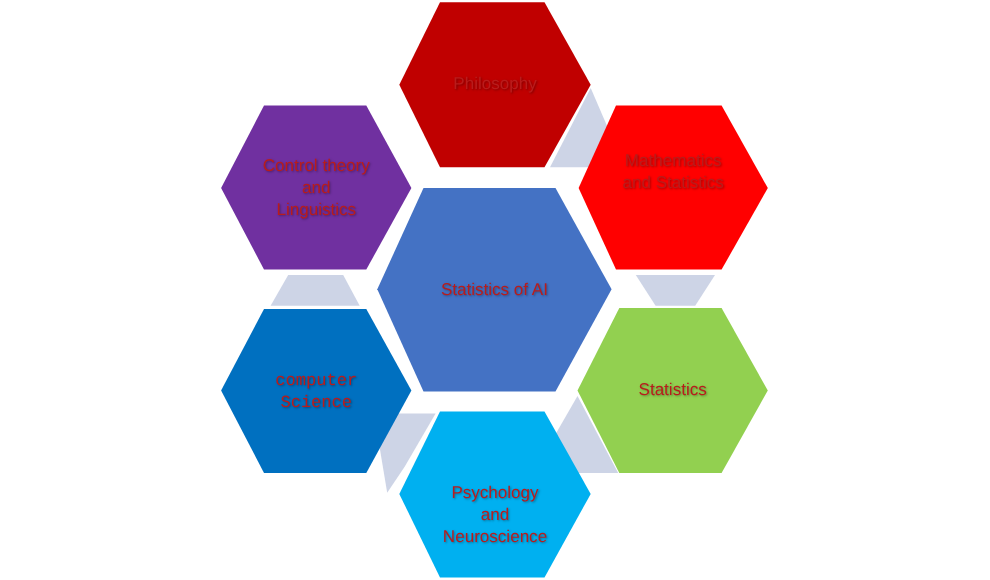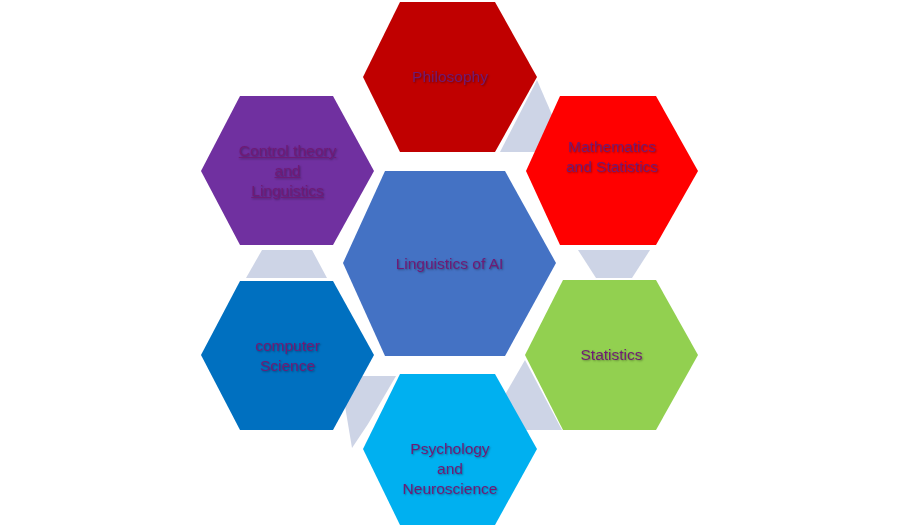--- a/index.html
+++ b/index.html
@@ -1,20 +1,20 @@
 <!DOCTYPE html>
 <html><head>
 <meta charset="utf-8">
 <style>
   html, body { margin:0; padding:0; background:#ffffff; }
   body { width:900px; height:527px; position:relative; overflow:hidden;
          font-family:"Liberation Sans", "DejaVu Sans", sans-serif; }
   svg { position:absolute; left:0; top:0; }
   .label { position:absolute; display:flex; align-items:center; justify-content:center;
-           text-align:center; color:#701a75; font-size:15.5px; line-height:20px;
+           text-align:center; color:#b91c1c; font-size:15.5px; line-height:20px;
            text-shadow: 1px 1px 2px rgba(0,0,0,0.35); white-space:pre-line; }
 </style>
 </head>
 <body>
 
 <svg width="900" height="527" viewBox="0 0 900 527">
 
   <polygon points="537,80 500,152 540,152 556,124" fill="#CDD4E6"></polygon>
   <polygon points="578,250 650,250 632,278 596,278" fill="#CDD4E6"></polygon>
   <polygon points="525,360 502,400 522,430 562,430" fill="#CDD4E6"></polygon>
@@ -30,18 +30,18 @@
   <polygon points="385,171 505,171 556,263 505,356 385,356 343,263" fill="#4472C4"></polygon>
 </svg>
 
 <div class="label" style="left:363px;top:2px;width:174px;height:150px;">Philosophy</div>
 <div class="label" style="left:526px;top:96px;width:172px;height:121px;">Mathematics
 and  Statistics</div>
 <div class="label" style="left:525px;top:280px;width:173px;height:150px;">Statistics</div>
 <div class="label" style="left:363px;top:374px;width:174px;height:189px;">Psychology
 and
 Neuroscience</div>
-<div class="label" style="left:201px;top:281px;width:173px;height:149px;">computer
+<div class="label" style="left:201px;top:281px;width:173px;height:149px;font-family:Liberation Mono, monospace;">computer
 Science</div>
-<div class="label" style="left:201px;top:96px;width:173px;height:149px;text-decoration:underline;">Control theory
+<div class="label" style="left:201px;top:96px;width:173px;height:149px;">Control theory
 and
 Linguistics</div>
-<div class="label" style="left:343px;top:171px;width:213px;height:185px;">Linguistics of AI</div>
+<div class="label" style="left:343px;top:171px;width:213px;height:185px;">Statistics of AI</div>
 
 </body></html>

